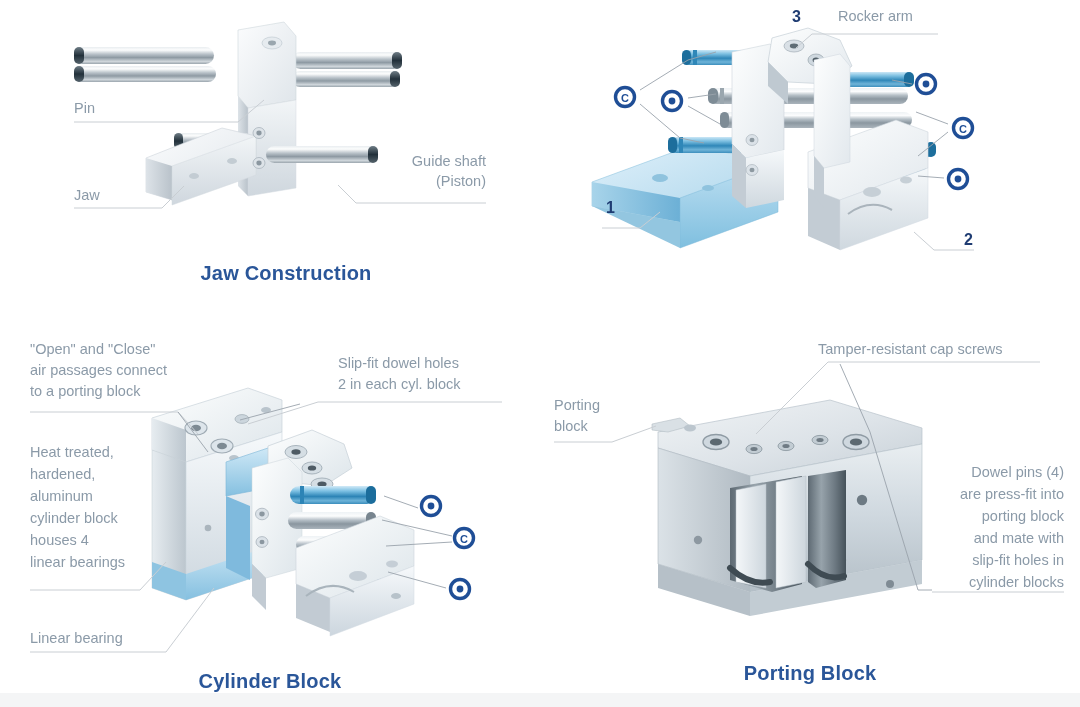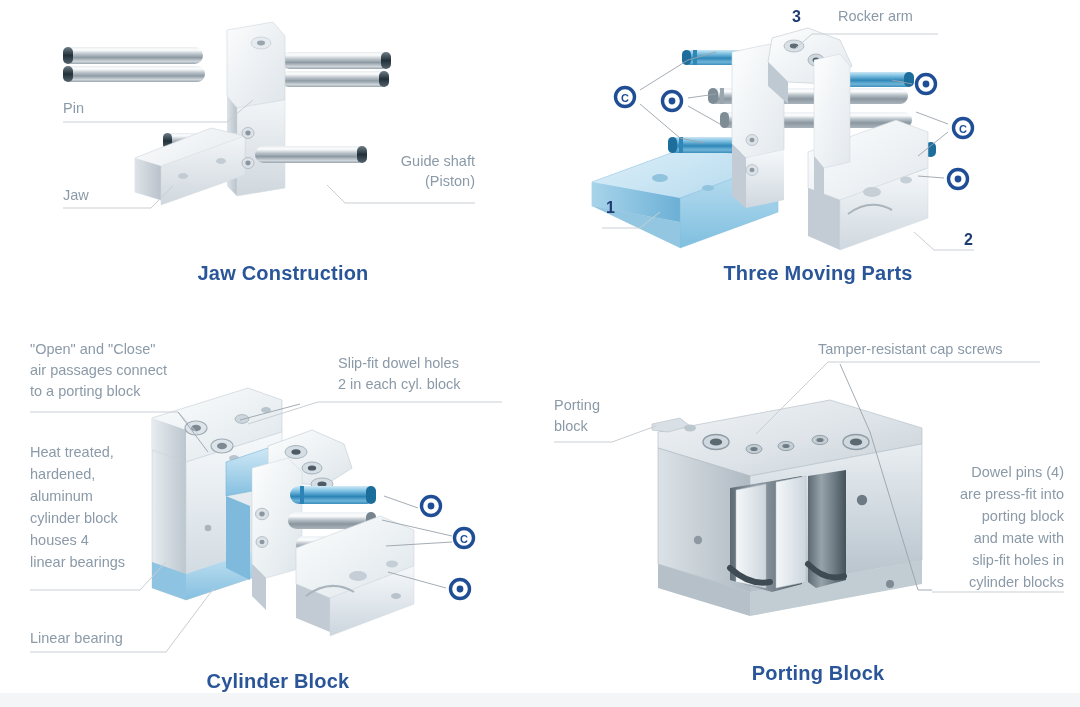--- a/index.html
+++ b/index.html
@@ -19,21 +19,20 @@
   .panel{position:absolute;}
   .panel-title{
     position:absolute;
     width:100%;
     text-align:center;
     font-size:20px;
     font-weight:bold;
     color:#2a5699;
     letter-spacing:0.2px;
     font-family:"Liberation Sans","DejaVu Sans",sans-serif;
-    margin-left:8px;
   }
   svg{display:block;}
   .lbl{
     font-family:"Liberation Sans","DejaVu Sans",sans-serif;
     font-size:14.5px;
     fill:#8b9aa8;
   }
   .lbl-left{text-anchor:start;}
   .lbl-right{text-anchor:end;}
   .num{
@@ -48,21 +47,21 @@
     font-size:11px;font-weight:bold;fill:#1f4e96;
     text-anchor:middle;dominant-baseline:central;
   }
   .badge-dot{fill:#1f4e96;}
 </style>
 </head>
 <body>
 
 <div class="page">
 
-  <div class="panel" style="left:5px;top:0;width:540px;height:300px;">
+  <div class="panel" style="left:16px;top:0;width:540px;height:300px;">
     <svg width="540" height="260" viewBox="0 0 540 260">
       <defs>
         <linearGradient id="steelH" x1="0" y1="0" x2="0" y2="1">
           <stop offset="0%" stop-color="#e9edf0"></stop>
           <stop offset="18%" stop-color="#fcfdfd"></stop>
           <stop offset="42%" stop-color="#b9c2c9"></stop>
           <stop offset="62%" stop-color="#8e9aa3"></stop>
           <stop offset="85%" stop-color="#cfd6db"></stop>
           <stop offset="100%" stop-color="#9aa5ad"></stop>
         </linearGradient>
@@ -283,21 +282,20 @@
       <g>
         <circle class="badge-ring" cx="418" cy="179" r="9.5"></circle>
         <circle class="badge-dot" cx="418" cy="179" r="3.4"></circle>
       </g>
 
       <text class="lbl lbl-left" x="298" y="21">Rocker arm</text>
       <text class="num" x="252" y="22">3</text>
       <text class="num" x="66" y="213">1</text>
       <text class="num" x="424" y="245">2</text>
     </svg>
-    <div class="panel-title" style="top:262px;left:0;">Three Moving Parts</div>
   </div>
 
   <div class="panel" style="left:0;top:300px;width:540px;height:407px;">
     <svg width="540" height="360" viewBox="0 0 540 360">
       <defs>
         <linearGradient id="cbTop" x1="0" y1="0" x2="1" y2="1">
           <stop offset="0%" stop-color="#fdfefe"></stop>
           <stop offset="100%" stop-color="#dde5ea"></stop>
         </linearGradient>
         <linearGradient id="cbFront" x1="0" y1="0" x2="0" y2="1">

